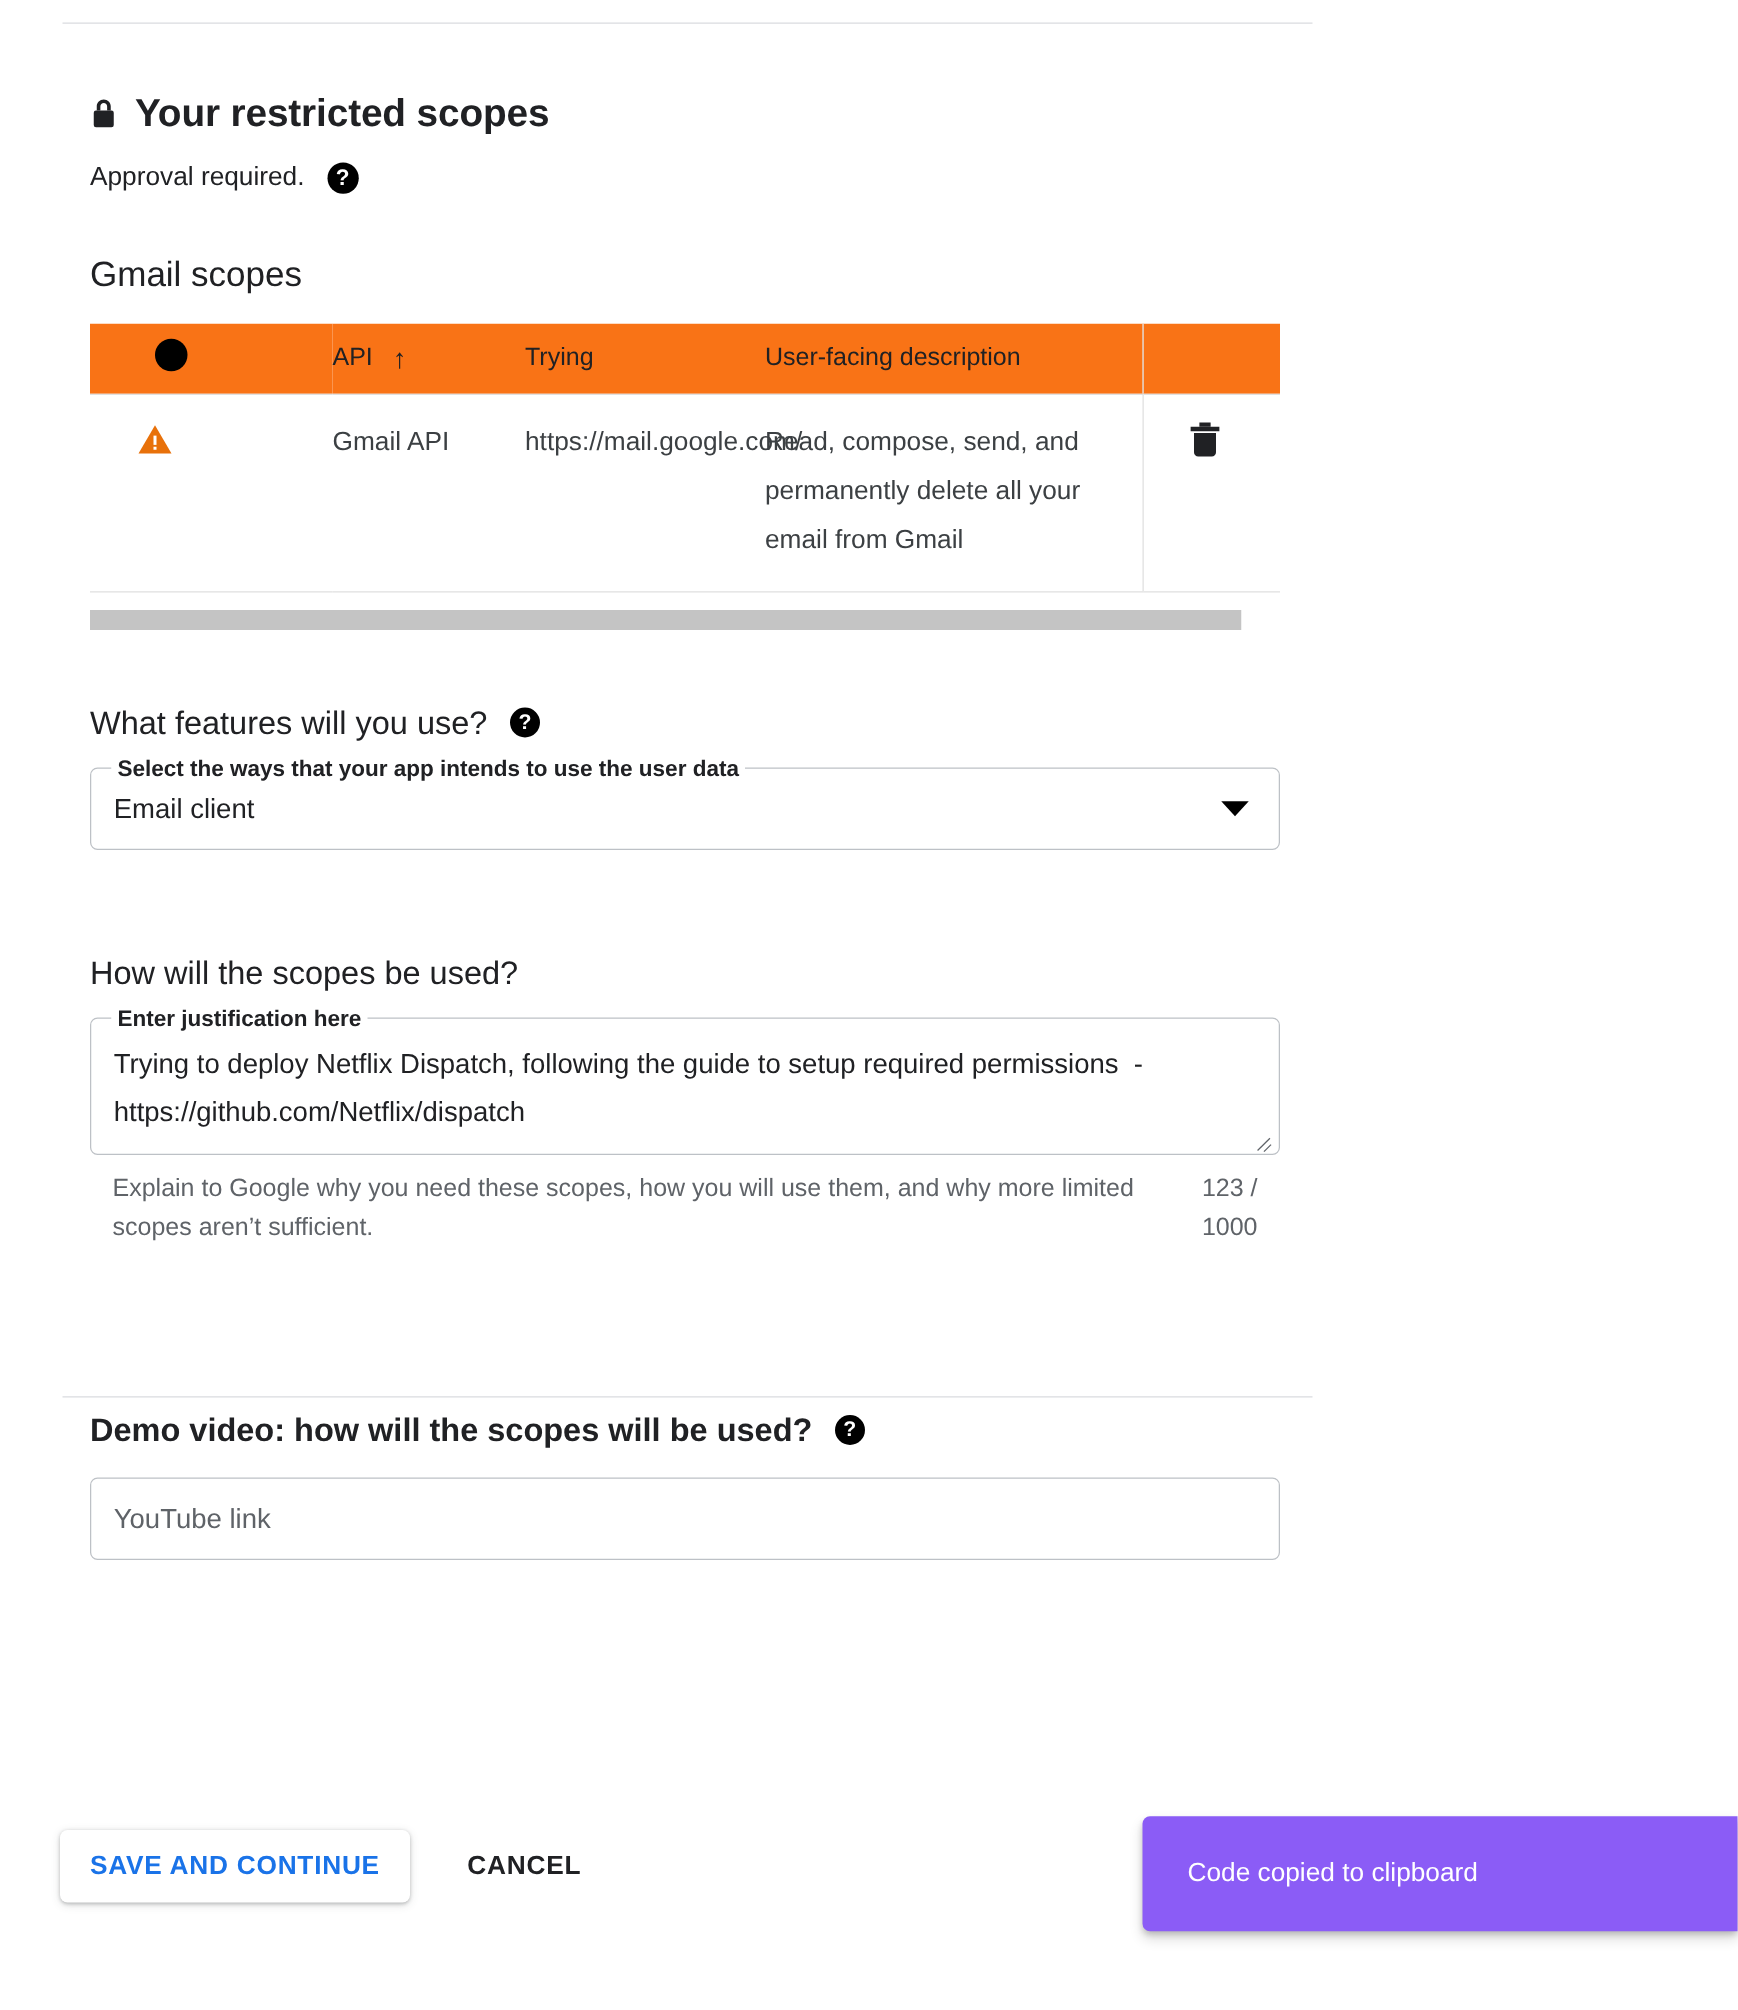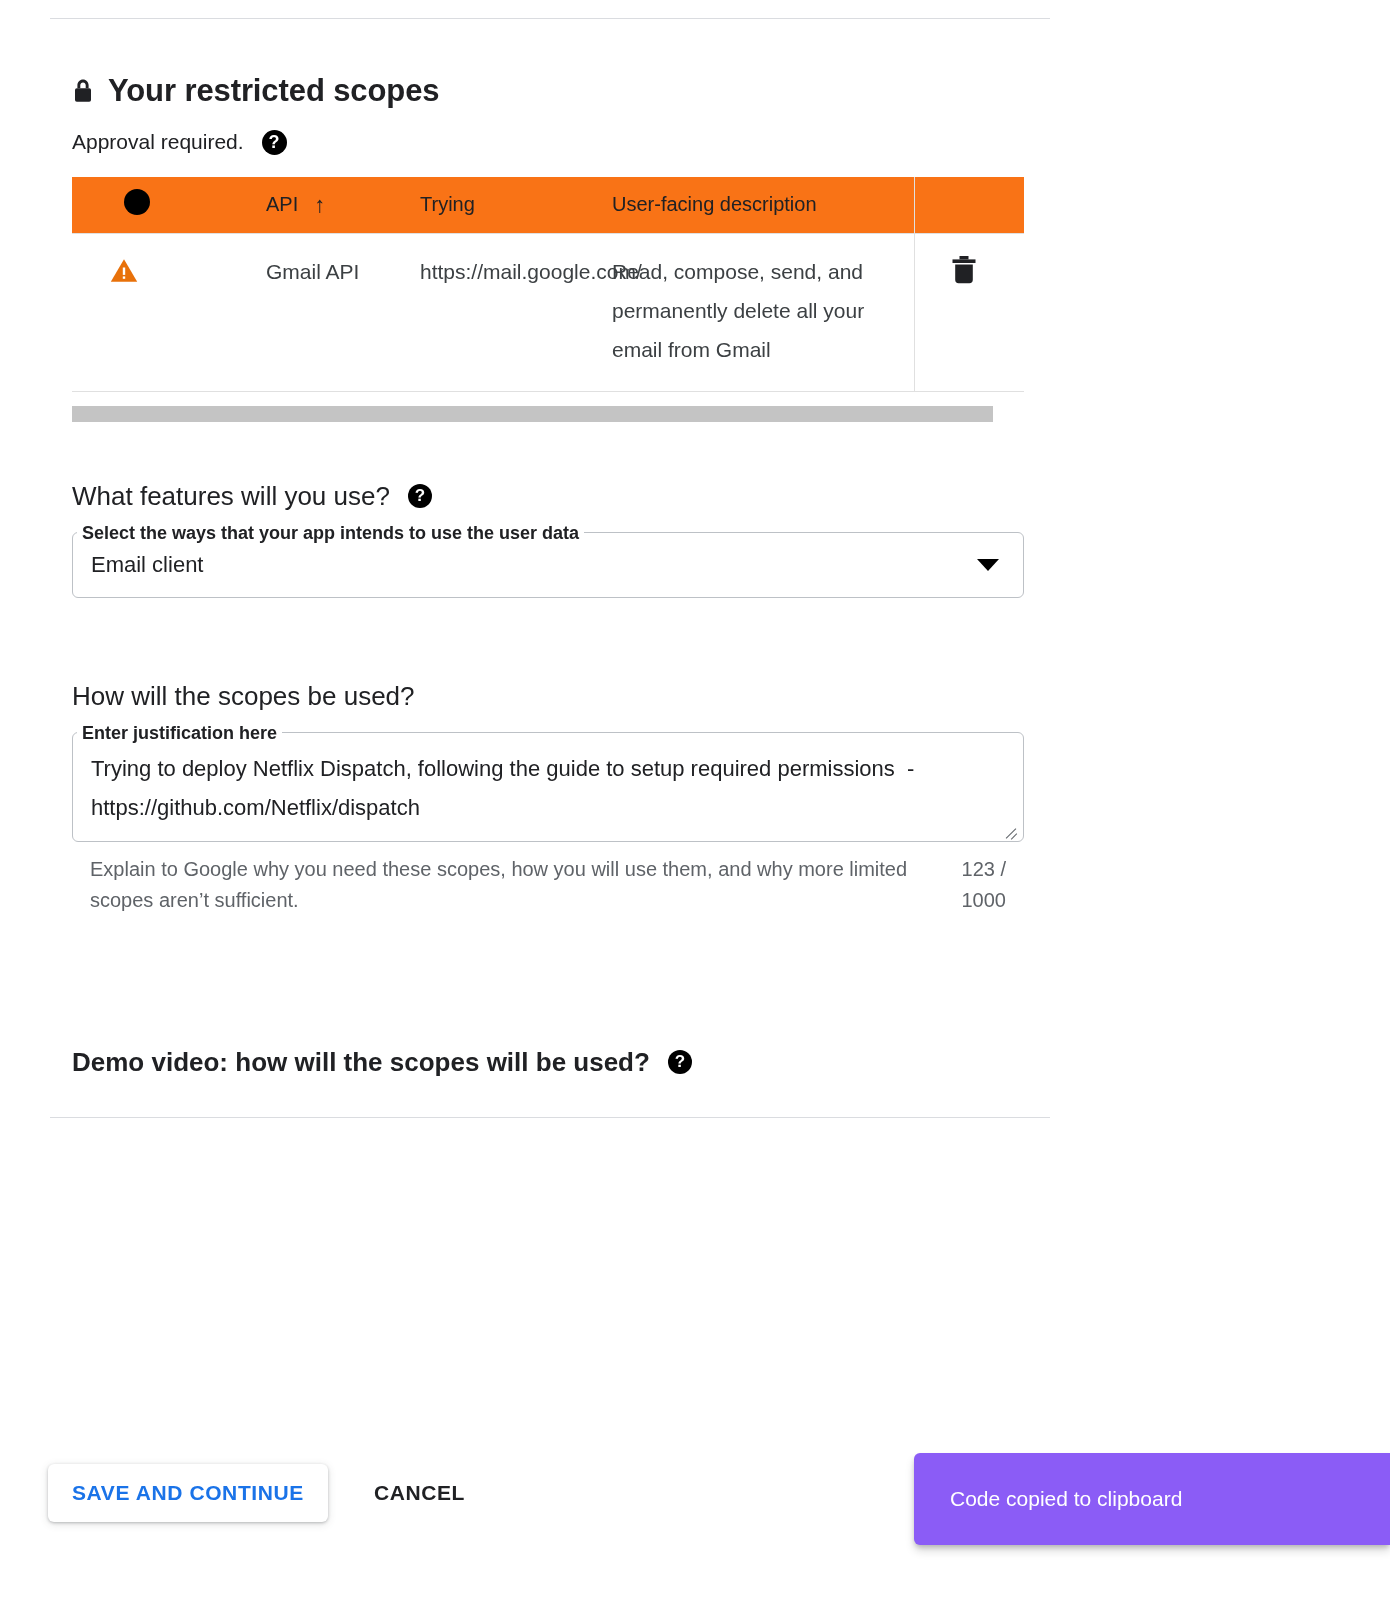--- a/index.html
+++ b/index.html
@@ -215,21 +215,21 @@
     position: relative;
     margin-top: 20px;
     width: 952px;
     border: 1px solid #bdc1c6;
     border-radius: 6px;
     background: #ffffff;
   }
   .field .legend-label {
     position: absolute;
     top: -11px;
-    left: 4px;
+    left: 16px;
     background: #ffffff;
     padding: 0 5px;
     font-size: 18px;
     font-weight: 700;
     color: #202124;
     line-height: 22px;
     white-space: nowrap;
   }
   .field .field-value {
     font-size: 22px;
@@ -429,20 +429,21 @@
         </svg>
       </span>
       <h1>Your restricted scopes</h1>
     </div>
 
     <div class="approval-row">
       <span class="txt">Approval required.</span>
       <span class="help-icon">?</span>
     </div>
 
+    <h2 class="sub-title">Gmail scopes</h2>
 
     <div class="table-wrap">
       <table class="scopes">
         <thead>
           <tr>
             <th class="col-status">
               <span class="dot-icon"></span>
             </th>
             <th class="col-api">
               <span class="api-head">
@@ -511,20 +512,23 @@
     <div class="hint-row">
       <span class="hint-text">Explain to Google why you need these scopes, how you will use them, and why more limited scopes aren’t sufficient.</span>
       <span class="counter">123 / 1000</span>
     </div>
 
     <div class="q-row" style="margin-top:130px;">
       <span class="q-text" style="font-weight:700;">Demo video: how will the scopes will be used?</span>
       <span class="help-icon sm">?</span>
     </div>
 
+    <div class="input-field">
+      <span class="ph">YouTube link</span>
+    </div>
 
 
   </div>
 
   <div class="mid-rule"></div>
 
   <div class="footer">
     <button class="btn-primary">SAVE AND CONTINUE</button>
     <button class="btn-text">CANCEL</button>
   </div>

